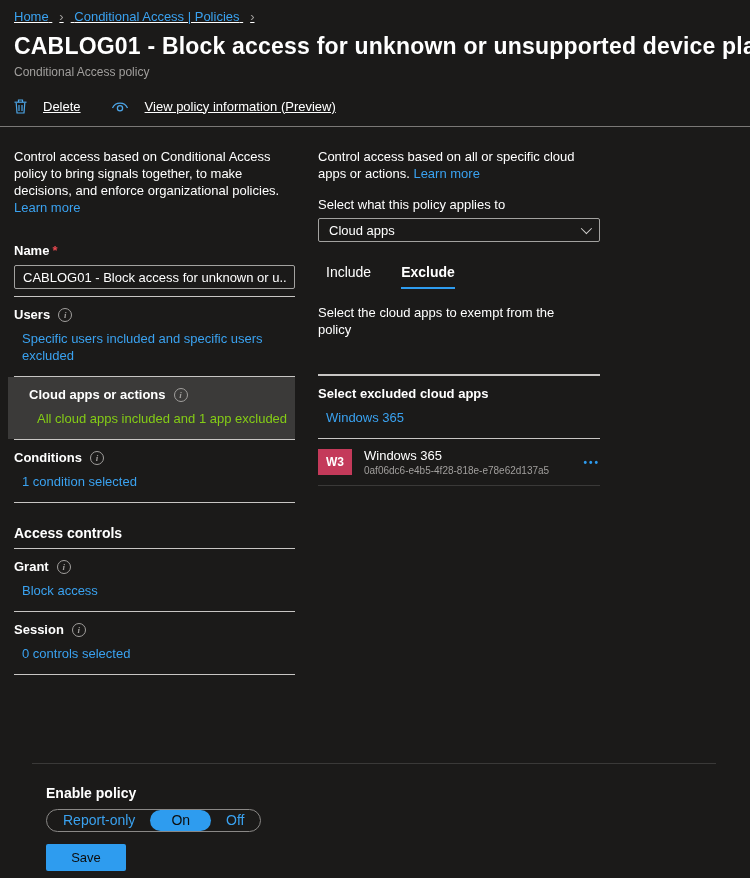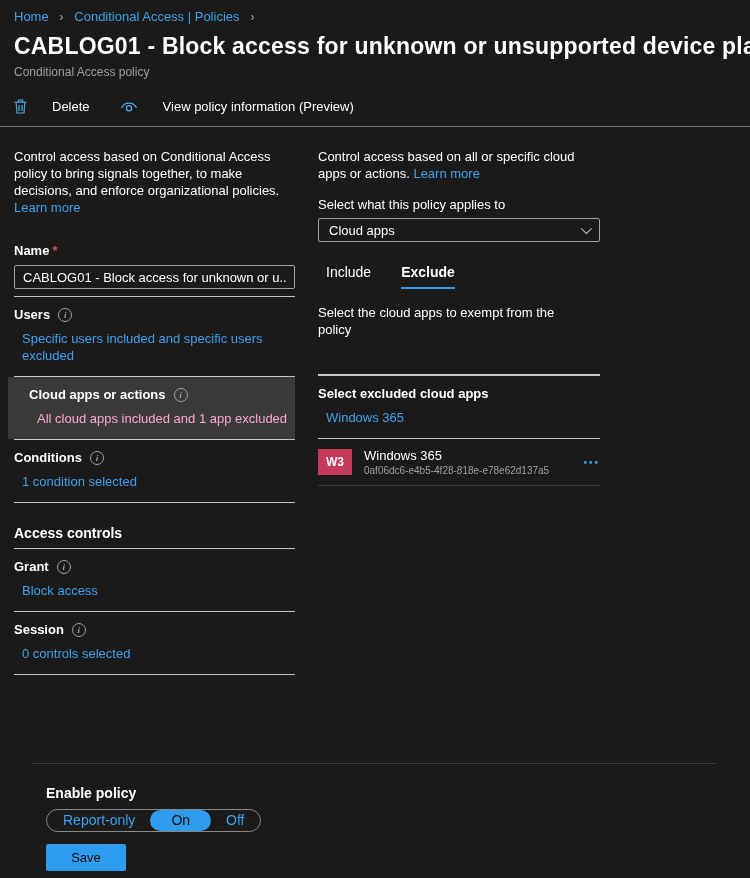--- a/index.html
+++ b/index.html
@@ -9,29 +9,29 @@
   }
   *{margin:0;padding:0;box-sizing:border-box;}
   html,body{width:750px;height:878px;}
   body{
     background:var(--bg); color:var(--text);
     font-family:"Liberation Sans","DejaVu Sans",sans-serif;
     font-size:13px; overflow:hidden; position:relative;
   }
   a{color:var(--link); text-decoration:none; cursor:pointer;}
   .header{padding:9px 0 0 14px;}
-  .breadcrumb{font-size:13px;}
+  .breadcrumb{font-size:13px;text-decoration:underline;}
   .breadcrumb .sep{color:var(--muted); margin:0 7px; font-size:13px;}
   h1.title{
     margin-top:9px; font-size:23px; font-weight:700; letter-spacing:.2px;
     white-space:nowrap; overflow:hidden; width:736px;
   }
   .subtitle{margin-top:5px; font-size:12px; color:var(--muted);}
   .toolbar{display:flex; align-items:center; gap:30px; margin-top:16px; height:22px;}
-  .tool-btn{display:flex; align-items:center; gap:25px; cursor:pointer; background:none; border:none; color:var(--text); font-size:13px; font-family:inherit;}
+  .tool-btn{display:flex; align-items:center; gap:16px; cursor:pointer; background:none; border:none; color:var(--text); font-size:13px; font-family:inherit;text-decoration:underline;}
   .tool-btn svg{display:block;}
   .rule-full{border:none; border-top:1px solid #7a7876; margin-top:9px;}
   .cols{display:flex; gap:23px; padding-left:14px; margin-top:21px;}
   .col-left{width:281px; flex:none;}
   .col-right{width:282px; flex:none;}
   .desc{line-height:17px;}
   .learn-more{display:inline-block; margin-top:1px;}
   .name-label{margin-top:28px; font-weight:600;}
   .req{color:var(--required); margin-left:3px;}
   .name-input{
@@ -45,21 +45,21 @@
   .divider.faint{border-top-color:var(--divider_faint);}
   .sec{padding:10px 0 12px 0;}
   .sec-label{display:flex; align-items:center; gap:8px; font-weight:600;}
   .info-icon{
     width:14px; height:14px; border:1px solid var(--muted); border-radius:50%;
     color:var(--muted); font-size:9px; line-height:12px; text-align:center;
     font-style:italic; font-family:"Liberation Serif",serif; flex:none; cursor:pointer;
   }
   .sec-link{display:block; margin-top:8px; margin-left:8px; line-height:17px; width:260px;}
   .sec.highlight{background:var(--highlight_bg); margin-left:-6px; padding-left:21px; margin-right:0;}
-  .sec.highlight .sec-link{color:#f9a8d4;}
+  .sec.highlight .sec-link{color:#84cc16;}
   .dropdown{
     margin-top:6px; height:24px; border:1px solid var(--border); border-radius:2px;
     display:flex; align-items:center; justify-content:space-between; padding:0 10px; cursor:pointer;
   }
   .chev{width:8px; height:8px; border-right:1.6px solid #d2d0ce; border-bottom:1.6px solid #d2d0ce; transform:rotate(45deg) translateY(-2px);}
   .tabs{display:flex; gap:30px; margin-top:22px; margin-left:8px;}
   .tab{cursor:pointer; padding-bottom:7px; font-size:14px;}
   .tab.selected{font-weight:700; border-bottom:2px solid var(--accent);}
   .exempt{margin-top:15px; line-height:17px; width:262px;}
   .spacer{height:36px;}

